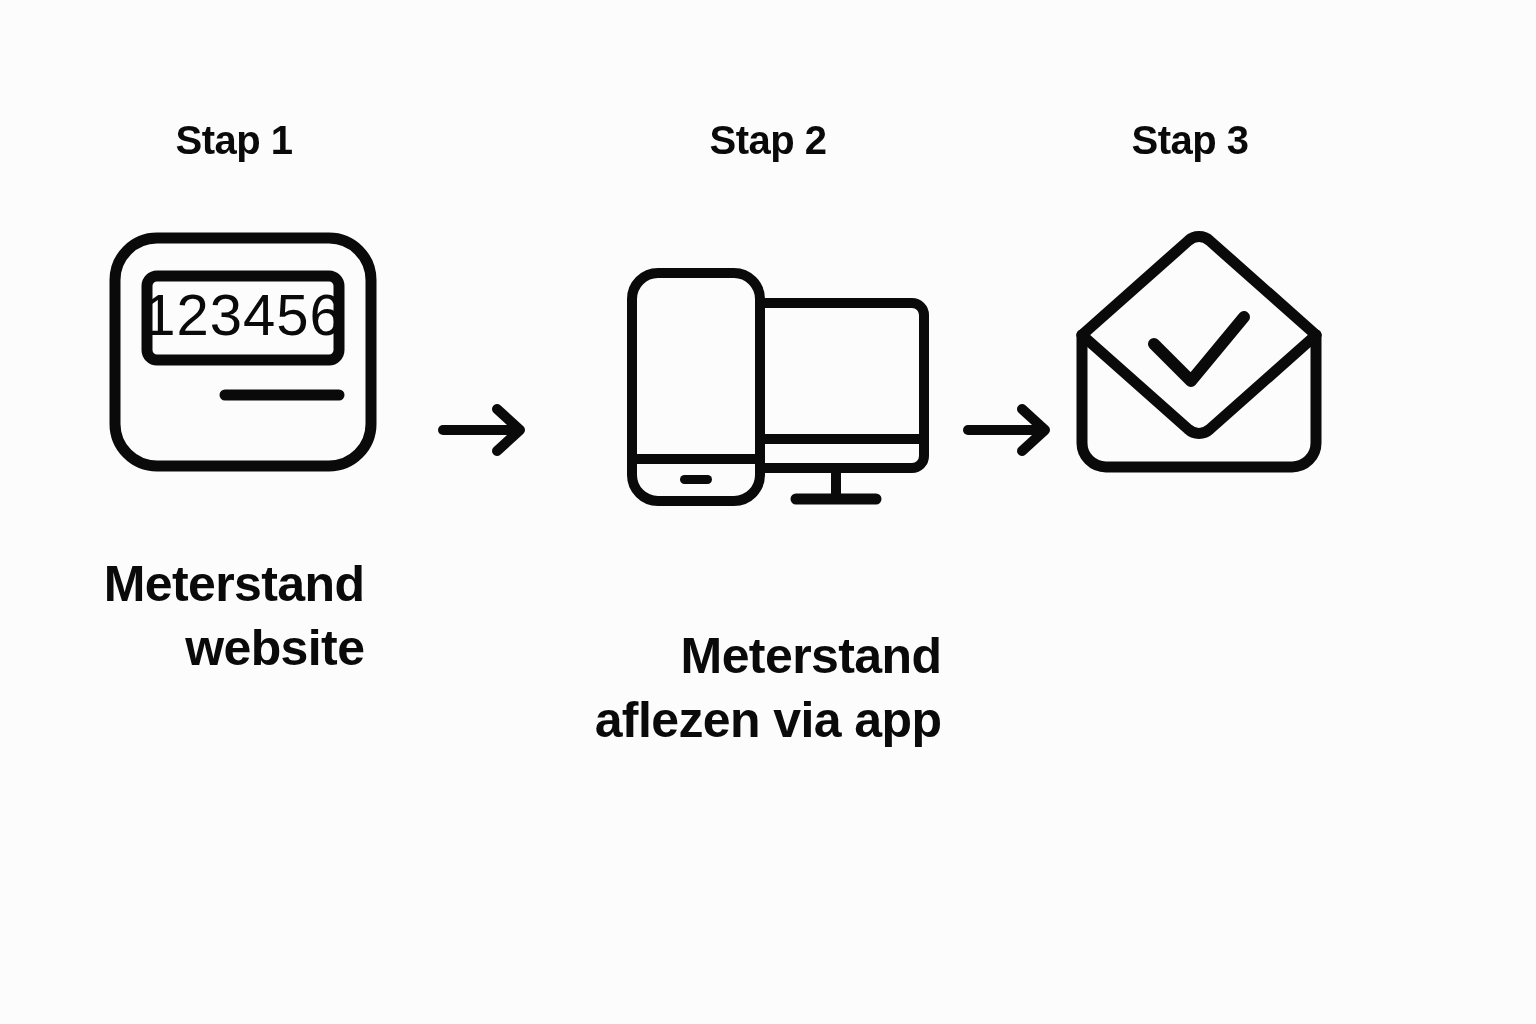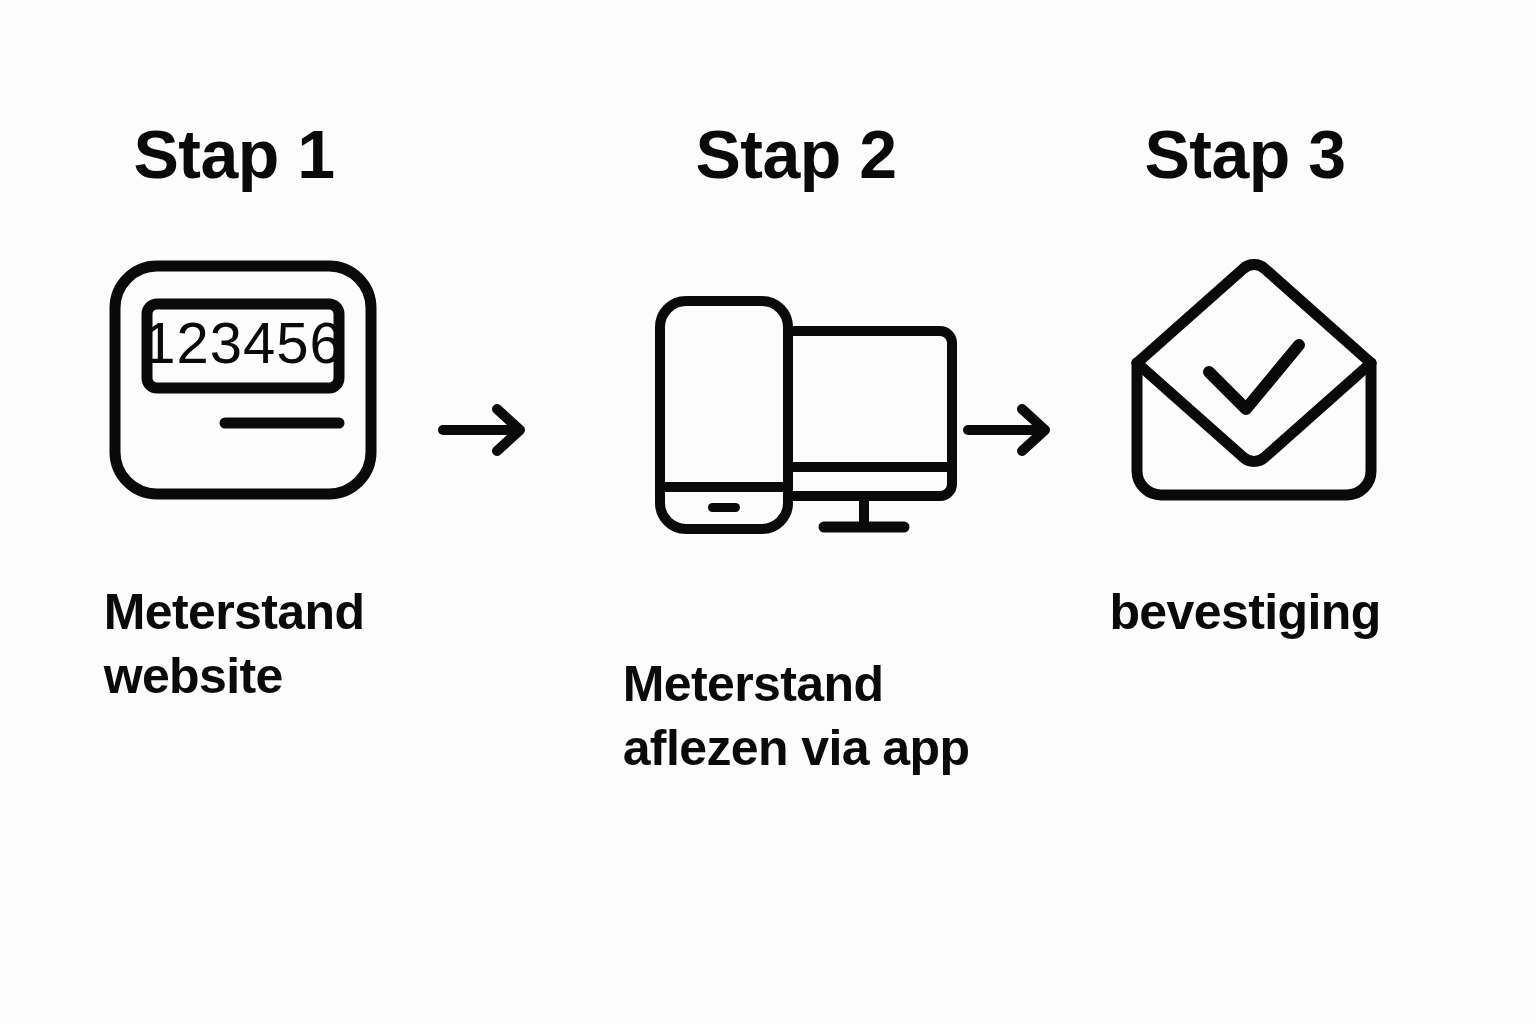--- a/index.html
+++ b/index.html
@@ -33,25 +33,25 @@
 
   .step {
     position: absolute;
     top: 120px;
     width: 400px;
     display: flex;
     flex-direction: column;
     align-items: center;
   }
   .step-1 { left: 34px; }
-  .step-2 { left: 596px; gap: 36px; }
-  .step-3 { left: 1045px; }
+  .step-2 { left: 568px; gap: 36px; }
+  .step-3 { left: 990px; }
 
   .step-heading {
-    font-size: 68px;
+    font-size: 40px;
     font-weight: 700;
     letter-spacing: -0.5px;
     line-height: 1;
     margin: 0;
     white-space: nowrap;
   }
 
   .step-icon-wrap {
     margin-top: 72px;
     height: 240px;
@@ -59,21 +59,21 @@
     align-items: center;
     margin-left: 18px;
   }
 
   .step-caption {
     margin-top: 80px;
     font-size: 50px;
     font-weight: 700;
     line-height: 1.28;
     letter-spacing: -0.6px;
-    text-align: left;
+    text-align: right;
   }
   .caption-line { display: block; white-space: nowrap; }
 
   
   .arrow {
     position: absolute;
     top: 395px;
     width: 100px;
     height: 70px;
   }
@@ -147,21 +147,20 @@
           <path d="M6 104 V212 a24 24 0 0 0 24 24 H216 a24 24 0 0 0 24 -24 V104" fill="none" stroke="#0a0a0a" stroke-width="11" stroke-linecap="round" stroke-linejoin="round"></path>
 
           <path d="M6 104 L112 10 a16 16 0 0 1 22 0 L240 104" fill="none" stroke="#0a0a0a" stroke-width="11" stroke-linecap="round" stroke-linejoin="round"></path>
           <path d="M6 104 L112 198 a16 16 0 0 0 22 0 L240 104" fill="none" stroke="#0a0a0a" stroke-width="11" stroke-linecap="round" stroke-linejoin="round"></path>
 
           <path d="M78 113 L115 150 L168 86" fill="none" stroke="#0a0a0a" stroke-width="12" stroke-linecap="round" stroke-linejoin="round"></path>
         </svg>
       </div>
 
       <div class="step-caption">
-        <span class="caption-line">bevestiging</span>
       </div>
     </div>
 
     <div class="arrow arrow-1">
       <svg width="100" height="70" viewBox="0 0 100 70" aria-hidden="true">
         <line x1="8" y1="35" x2="82" y2="35" stroke="#0a0a0a" stroke-width="10" stroke-linecap="round"></line>
         <path d="M62 14 L85 35 L62 56" fill="none" stroke="#0a0a0a" stroke-width="10" stroke-linecap="round" stroke-linejoin="round"></path>
       </svg>
     </div>
 

